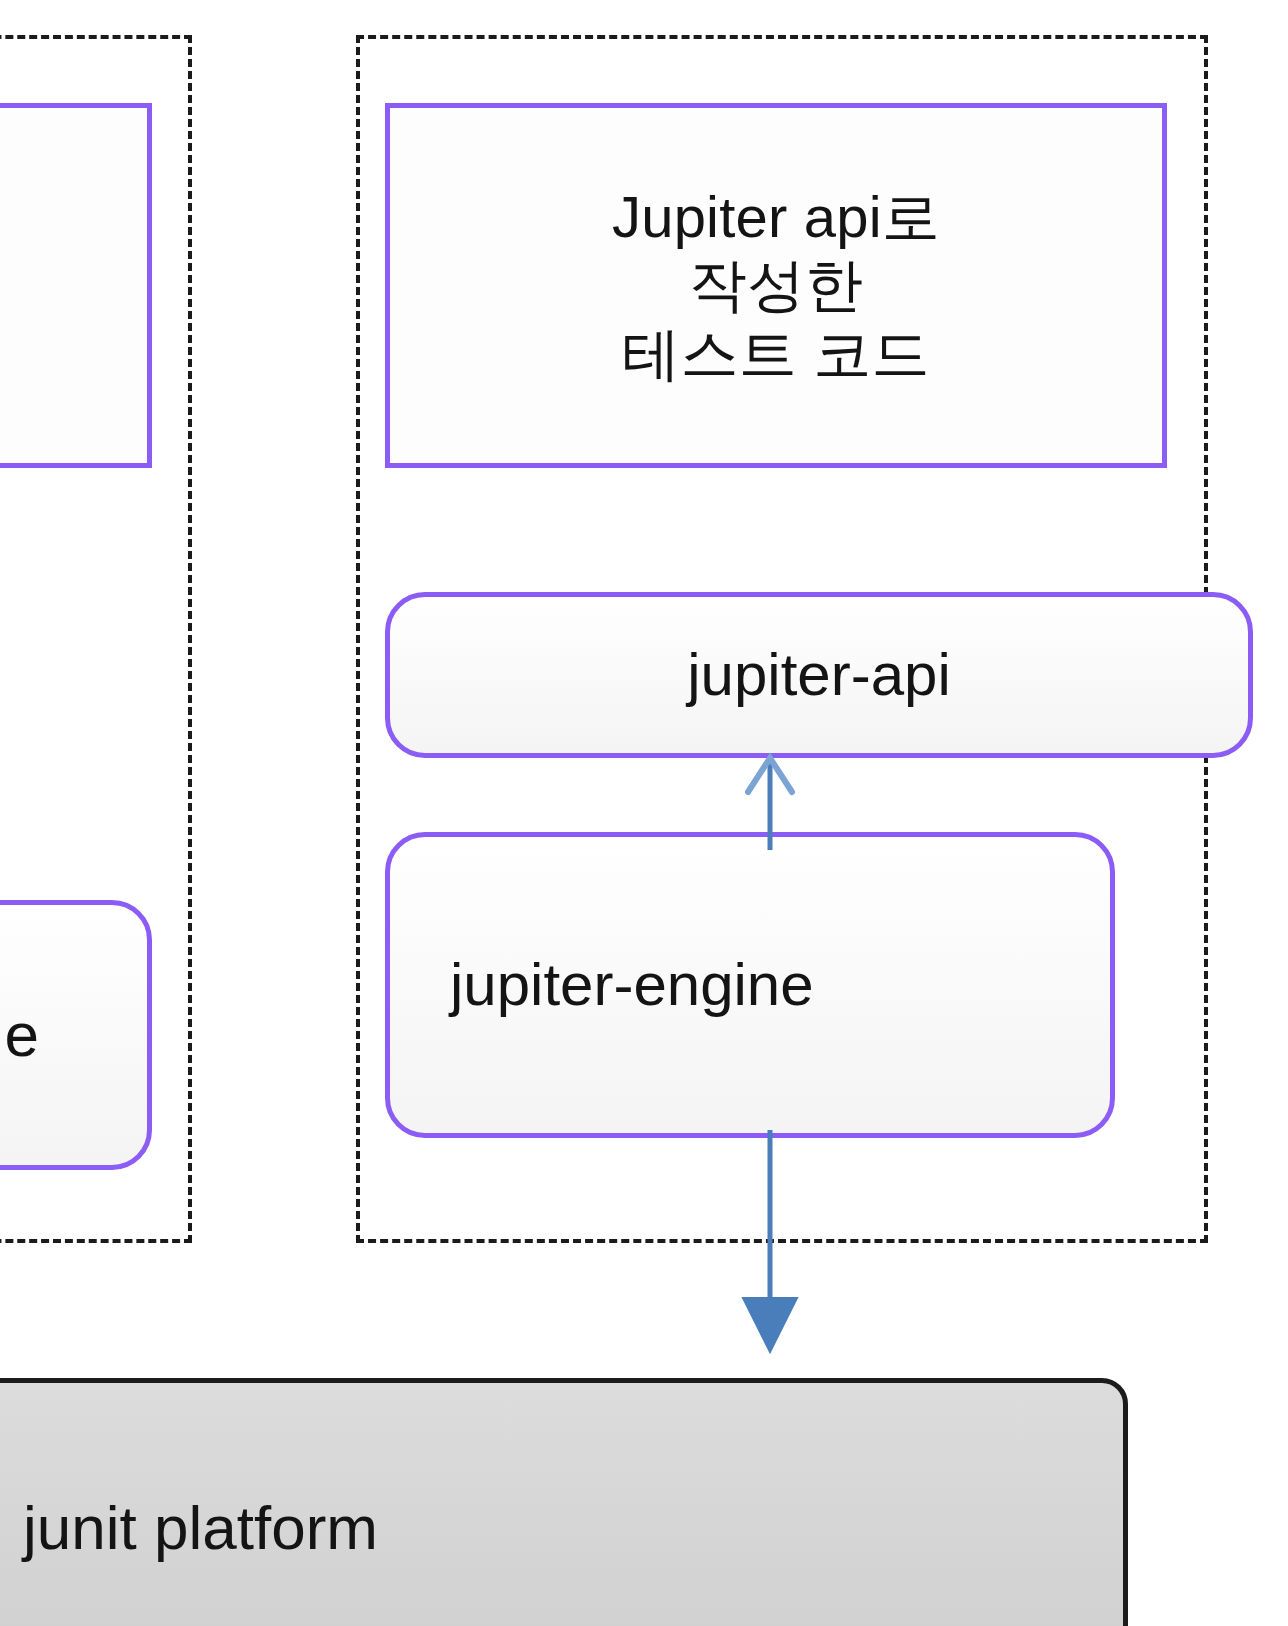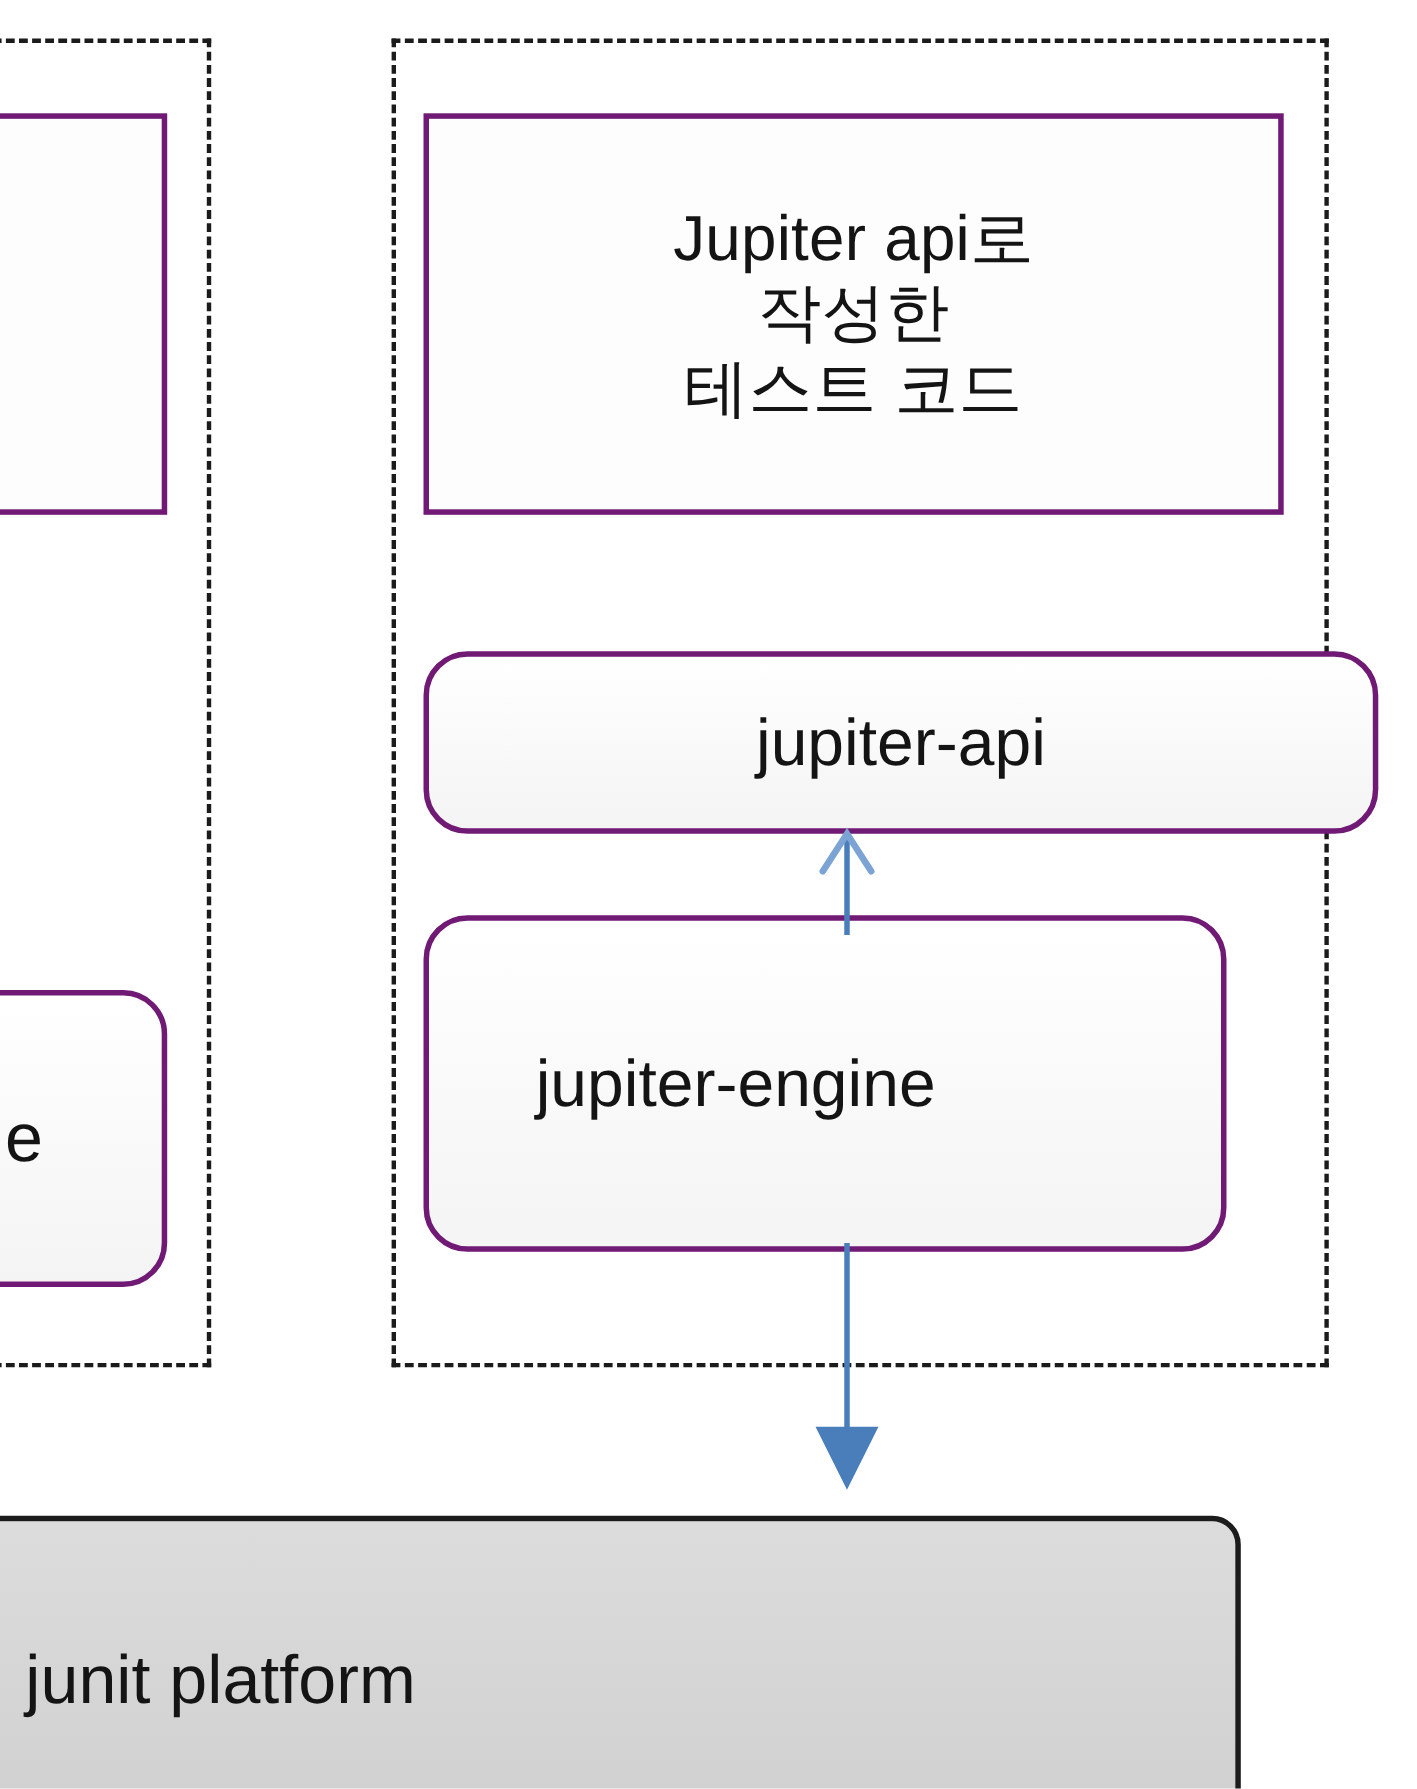--- a/index.html
+++ b/index.html
@@ -51,21 +51,21 @@
     left: 356px;
     top: 35px;
     width: 852px;           
     height: 1208px;         
   }
 
   
   .box {
     position: absolute;
     box-sizing: border-box;
-    border: 5px solid #701a75;
+    border: 5px solid #8b5cf6;
     background: #fdfdfd;
     display: flex;
     align-items: center;
     justify-content: center;
     color: #141414;
     line-height: 1.18;
     text-align: center;
     white-space: pre-line;
   }
   .box.rounded {
@@ -112,21 +112,21 @@
   }
 
   
   #box-jupiter-engine {
     left: 385px;
     top: 832px;
     width: 730px;
     height: 306px;
     font-size: 60px;
     justify-content: flex-start;
-    padding-left: 97px;
+    padding-left: 60px;
   }
 
   
   #box-platform {
     left: -60px;
     top: 1378px;
     width: 1188px;          
     height: 300px;          
     border-radius: 26px;
     border: 5px solid #1c1c1c;

